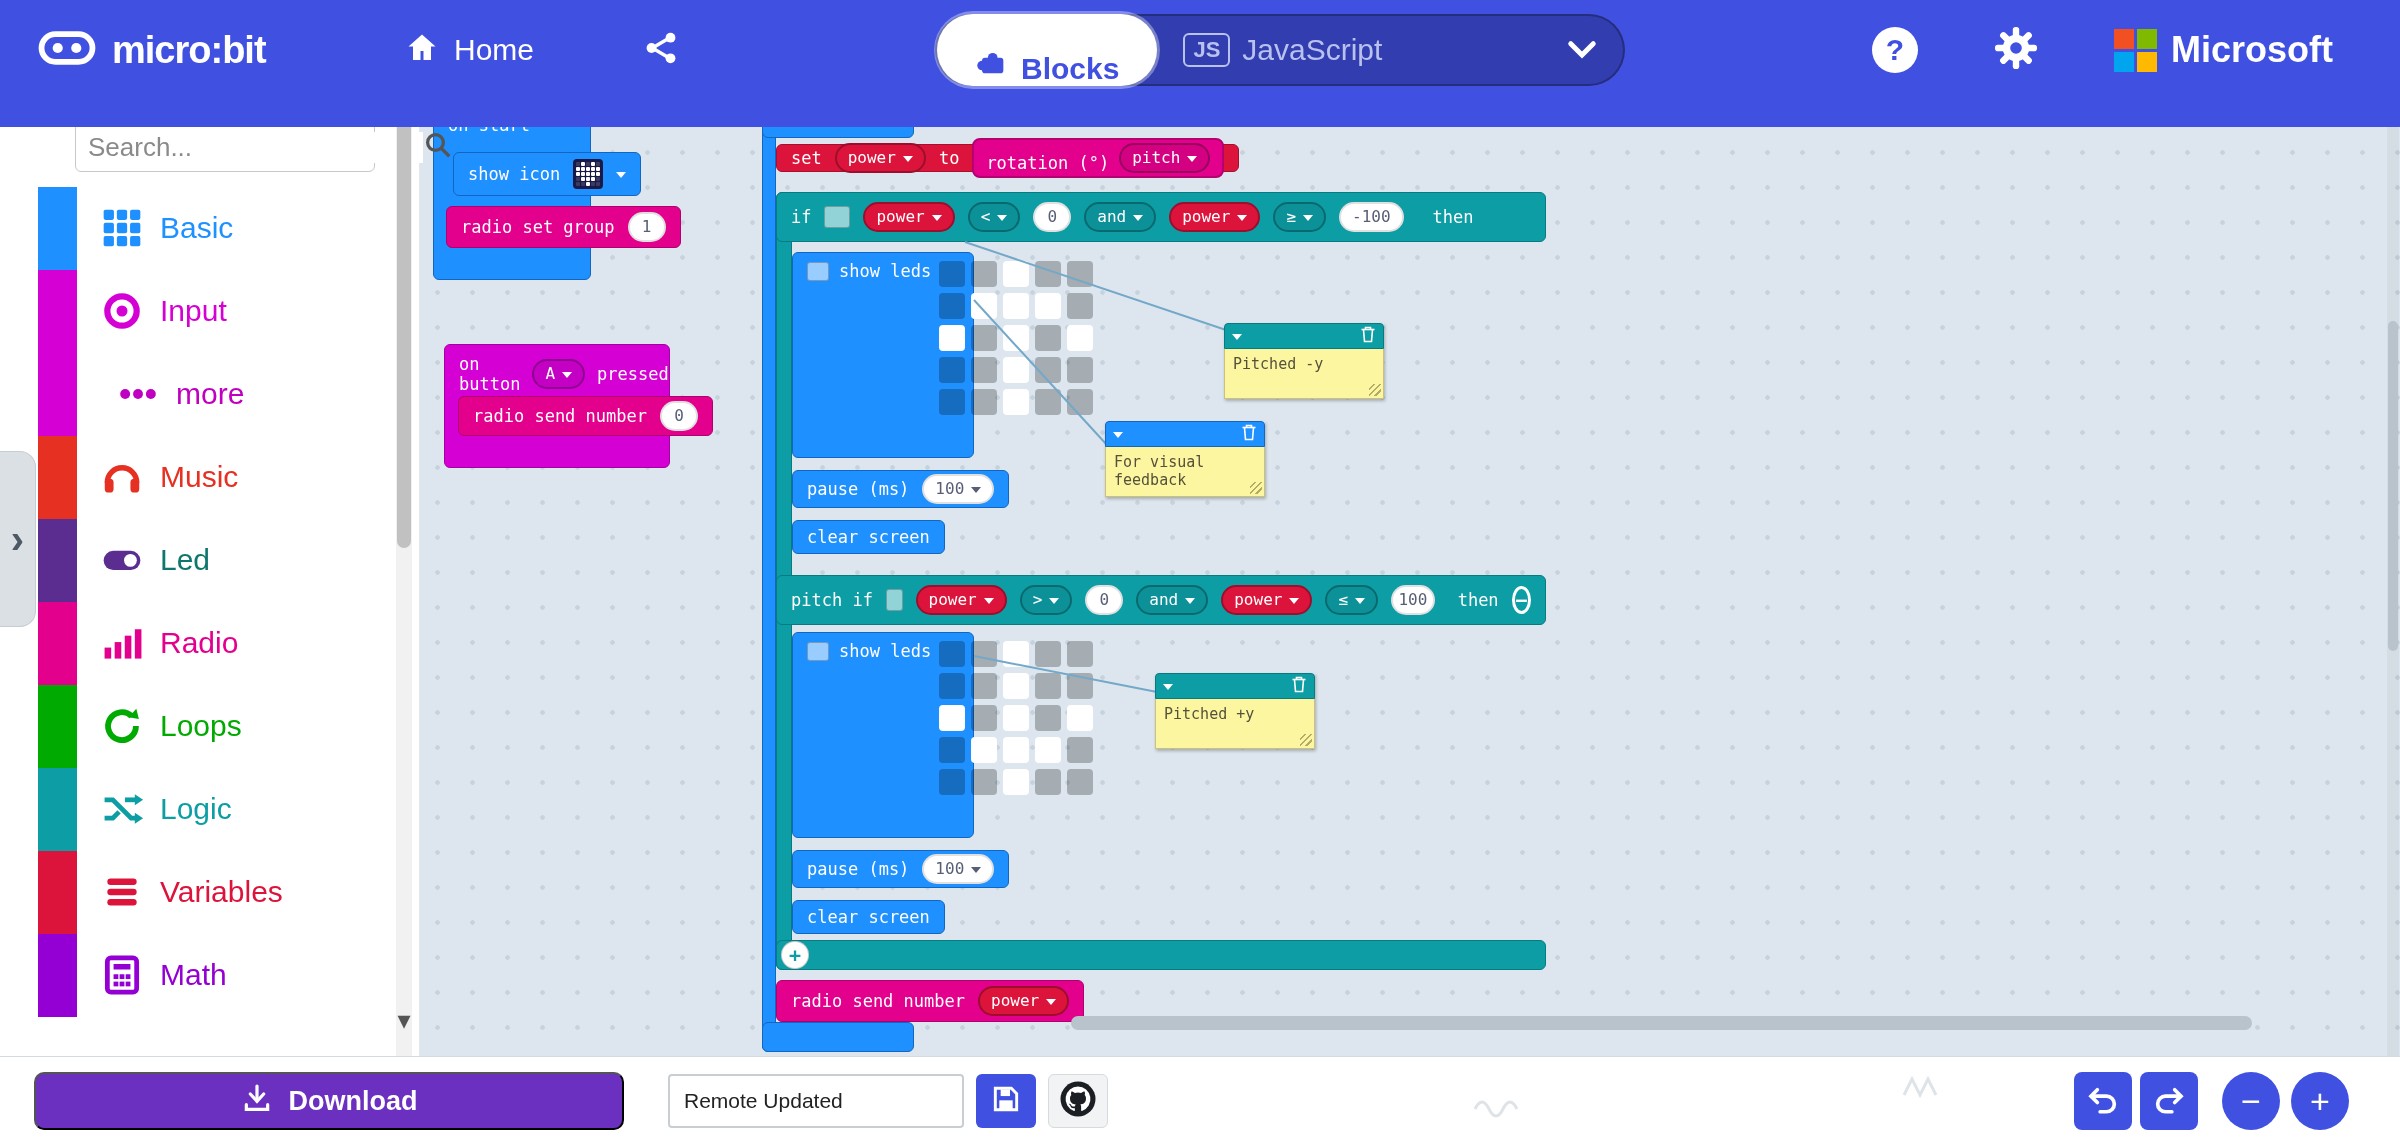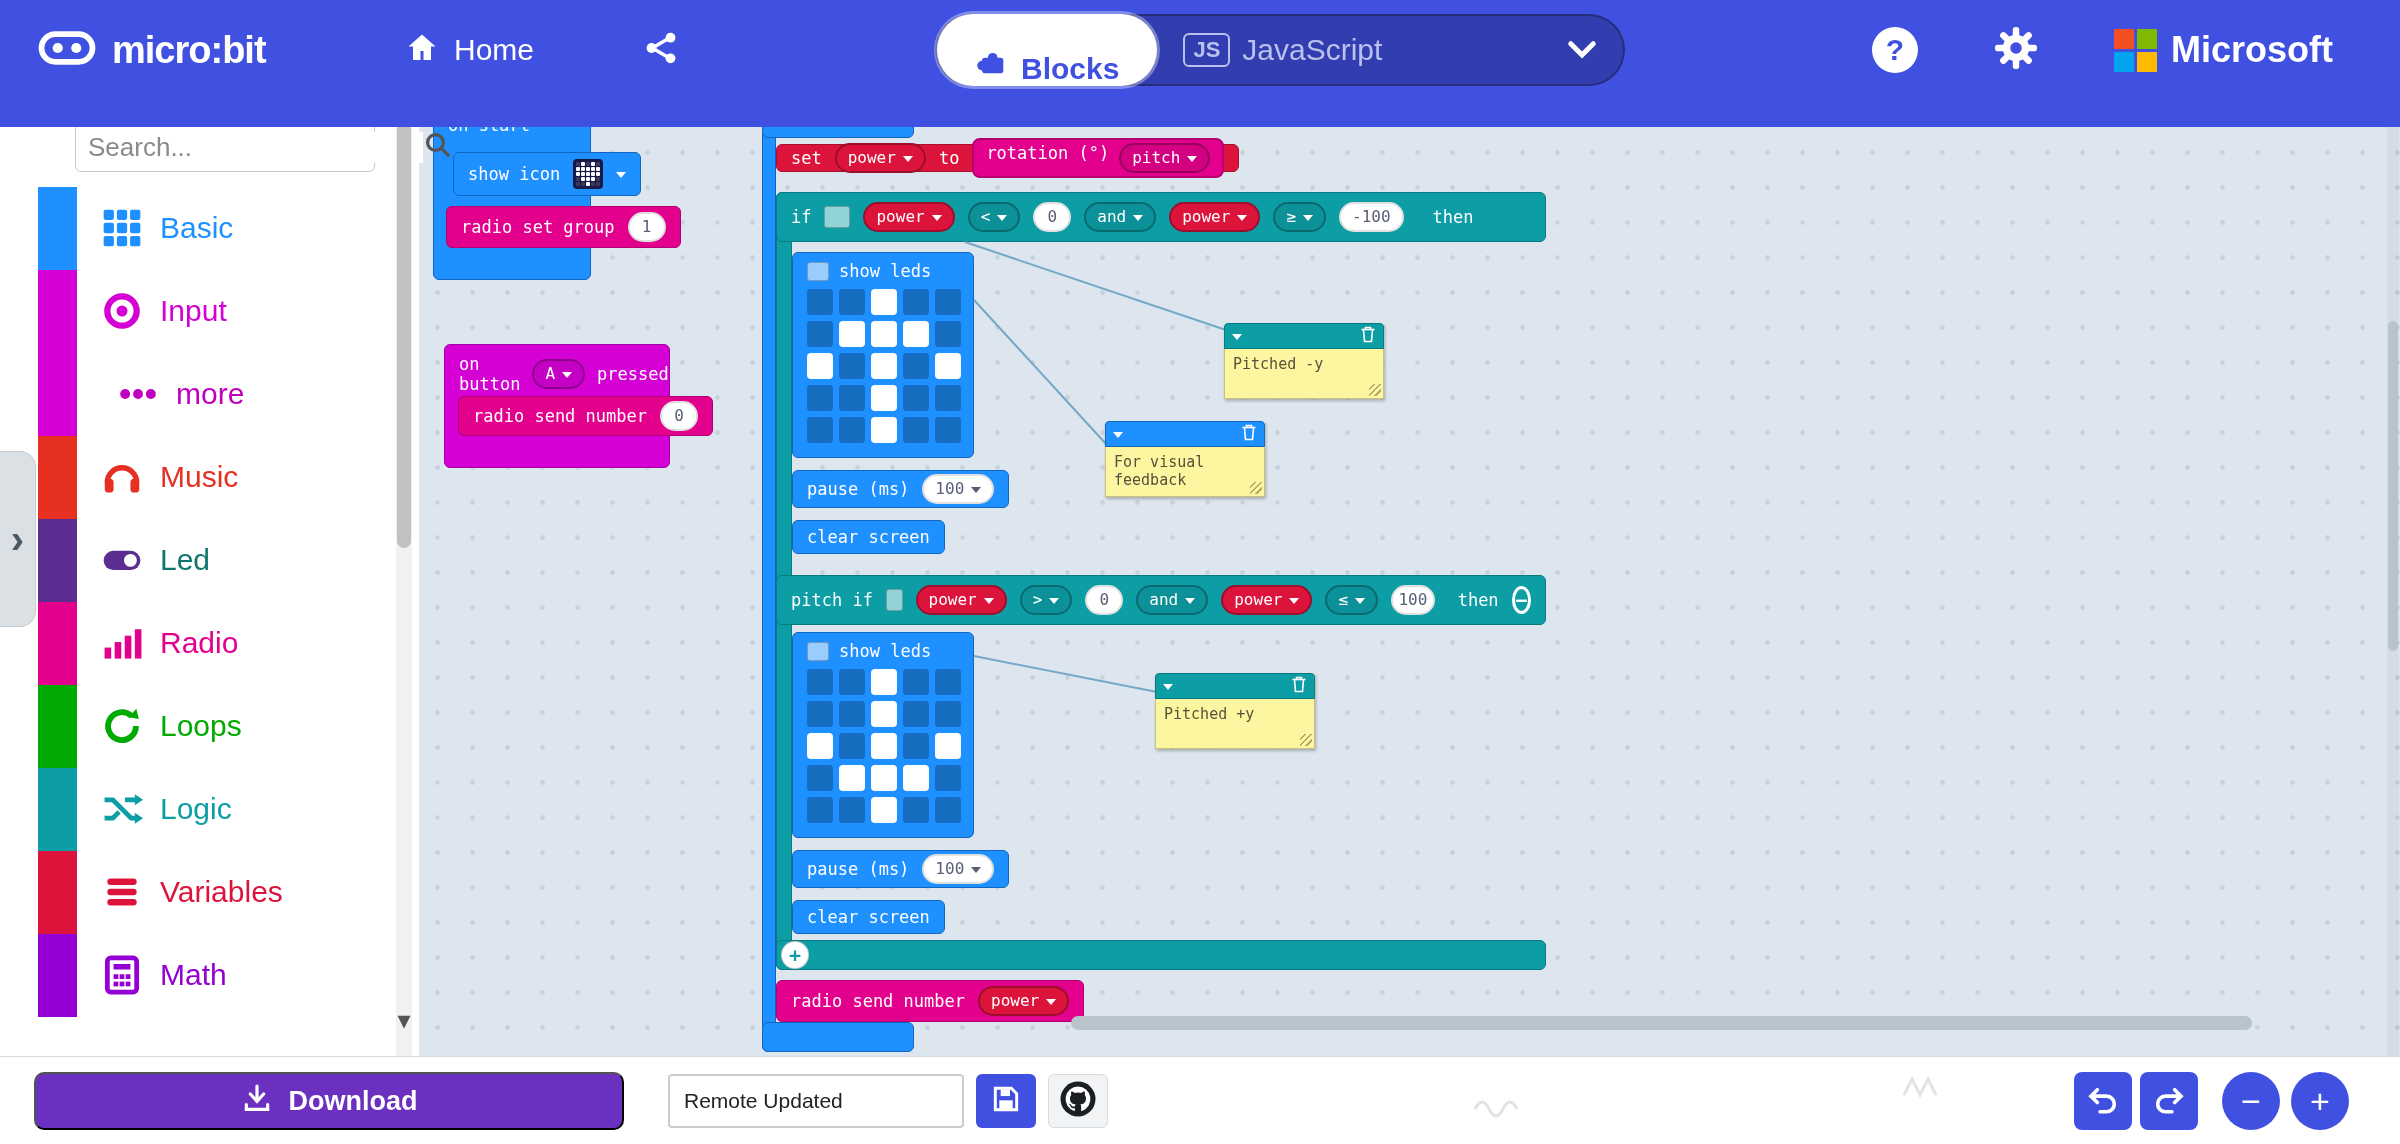--- a/index.html
+++ b/index.html
@@ -40,37 +40,37 @@
   .drawer-handle{position:absolute;left:0;top:451px;width:36px;height:176px;background:#dbe0e5;border:1px solid #c7cdd2;
     border-left:none;border-radius:0 16px 16px 0;display:flex;align-items:center;justify-content:center;z-index:25;
     color:#4d5a66;font-size:40px;font-weight:bold;cursor:pointer}
 
   
   .workspace{position:absolute;left:420px;top:100px;width:1980px;height:956px;overflow:hidden;
     background-color:#dde6ee;background-image:radial-gradient(circle,#c6d2dc 2px,transparent 2.5px);background-size:35px 35px}
 
   .blk{position:absolute;display:flex;align-items:center;gap:13px;padding:0 14px;color:#fff;
     font-family:"DejaVu Sans Mono",monospace;font-size:17px;border-radius:6px;white-space:nowrap;cursor:grab}
-  .col{flex-direction:column;align-items:flex-start;justify-content:flex-start;padding:8px 14px;gap:8px}
+  .col{flex-direction:row;align-items:flex-start;justify-content:flex-start;padding:8px 14px;gap:8px}
   .blue{background:#1E90FF;border:1px solid #1366c0}
   .teal{background:#0D9DA4;border:1px solid #087b81}
   .pink{background:#E3008C;border:1px solid #b00070}
   .magenta{background:#D400D4;border:1px solid #a400a4}
   .red{background:#DC143C;border:1px solid #a60f2d}
   .plain{padding:0;border-radius:4px}
   .cblk{position:absolute;color:#fff;font-family:"DejaVu Sans Mono",monospace;font-size:17px;border-radius:6px;cursor:grab}
   .chead-row{display:flex;align-items:center;gap:12px;padding:9px 14px}
 
   .pill{display:inline-flex;align-items:center;justify-content:center;gap:7px;border-radius:999px;
     padding:2px 11px;font-size:16px;line-height:1.35;cursor:pointer}
   .p-power{background:#DC143C;border:2px solid #9c0e2c;color:#fff}
   .p-dd{background:rgba(0,0,0,.07);border:2px solid rgba(0,0,0,.28);color:#fff}
   .p-val{background:#fff;border:2px solid rgba(0,0,0,.12);color:#575e75;min-width:38px}
   .caret{width:0;height:0;border-left:5px solid transparent;border-right:5px solid transparent;border-top:6px solid currentColor;margin-top:2px}
-  .rotchip{display:inline-flex;align-items:flex-start;gap:10px;background:#E3008C;border:2px solid #b50070;
+  .rotchip{display:inline-flex;align-items:flex-end;gap:10px;background:#E3008C;border:2px solid #b50070;
     border-radius:8px;padding:3px 12px}
   .sqicon{width:26px;height:22px;background:rgba(255,255,255,.55);border:1px solid rgba(0,0,0,.25);border-radius:3px;display:inline-block}
   .circle-btn{width:28px;height:28px;border-radius:50%;display:flex;align-items:center;justify-content:center;
     font-size:20px;font-weight:bold;cursor:pointer}
   .minus-c{border:3px solid #fff;color:#fff;margin-left:auto}
   .plus-c{background:#fff;color:#0D9DA4;border:1px solid rgba(0,0,0,.2)}
 
   .ledgrid{display:grid;grid-template-columns:repeat(5,26px);grid-auto-rows:26px;gap:6px}
   .ledgrid .cell{background:rgba(0,0,0,.25);border-radius:4px}
   .ledgrid .cell.on{background:#fff}

